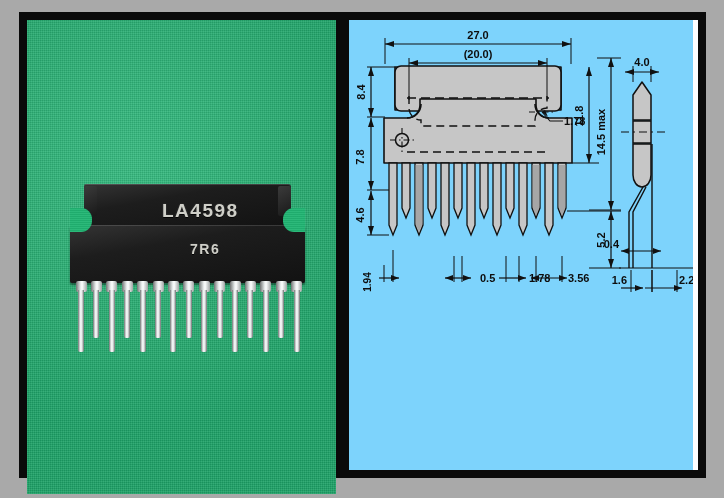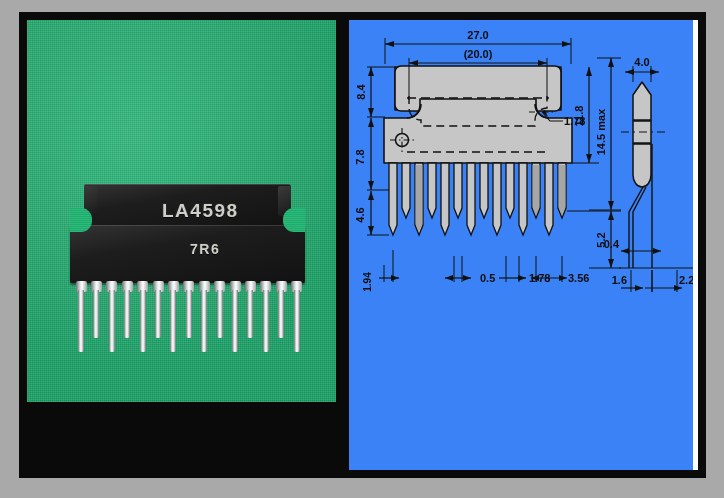--- a/index.html
+++ b/index.html
@@ -25,21 +25,21 @@
     height: 466px;
     background: #0a0a0a;
     box-sizing: border-box;
   }
   
   #photo-panel {
     position: absolute;
     left: 27px;
     top: 20px;
     width: 309px;
-    height: 382px;
+    height: 474px;
     background: #21b573;
     overflow: hidden;
   }
   #photo-noise {
     position: absolute;
     inset: 0;
     background-image:
       repeating-linear-gradient(0deg, rgba(255,255,255,.055) 0 1px, rgba(0,0,0,.055) 1px 2px),
       repeating-linear-gradient(90deg, rgba(255,255,255,.05) 0 1px, rgba(0,0,0,.05) 1px 2px),
       radial-gradient(circle at 35% 30%, rgba(255,255,255,.10), rgba(0,0,0,.10) 70%);
@@ -123,21 +123,21 @@
     background: linear-gradient(90deg, #707373 0%, #e3e7e7 40%, #fdffff 55%, #9fa4a4 100%);
     border-radius: 2px;
   }
   
   #draw-panel {
     position: absolute;
     left: 349px;
     top: 20px;
     width: 349px;
     height: 450px;
-    background: #3b82f6;
+    background: #7dd3fc;
     overflow: hidden;
   }
   #draw-svg { position: absolute; left: 0; top: 0; }
   
   .dim-txt {
     font-family: "Liberation Sans", sans-serif;
     font-size: 11px;
     font-weight: bold;
     fill: #0d0d0d;
   }

